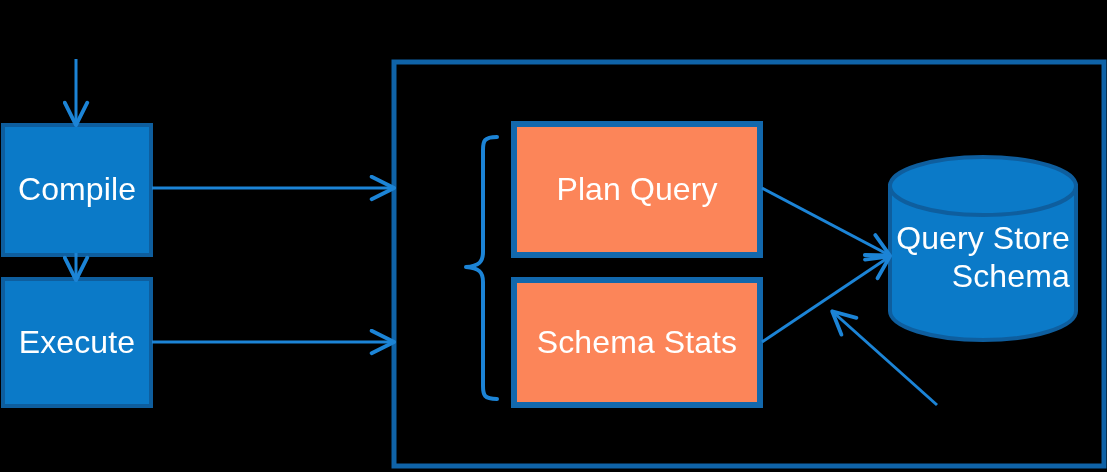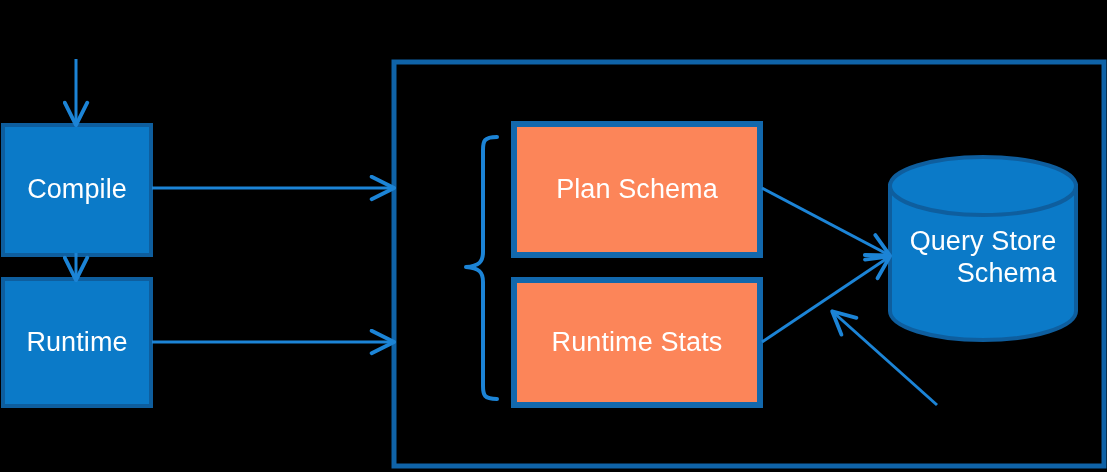--- a/index.html
+++ b/index.html
@@ -31,21 +31,21 @@
     overflow: visible;
   }
   .node-label {
     position: absolute;
     display: flex;
     align-items: center;
     justify-content: center;
     text-align: center;
     color: #FFFFFF;
     font-family: "Liberation Sans", sans-serif;
-    font-size: 27px;
+    font-size: 32px;
     font-weight: 400;
     line-height: 1.18;
     letter-spacing: 0.1px;
     pointer-events: none;
     white-space: pre-line;
   }
 </style>
 </head>
 <body>
 
@@ -97,22 +97,22 @@
     <line x1="762" y1="188" x2="889" y2="255" stroke="#1C84D6" stroke-width="3" marker-end="url(#arrowOpen)"></line>
 
     <line x1="762" y1="342" x2="889" y2="257" stroke="#1C84D6" stroke-width="3" marker-end="url(#arrowOpen)"></line>
 
     <line x1="937" y1="405" x2="833" y2="312" stroke="#1C84D6" stroke-width="3" marker-end="url(#arrowOpen)"></line>
 
   </svg>
 
   <div class="node-label" style="left:3px; top:125px; width:148px; height:130px;">Compile</div>
 
-  <div class="node-label" style="left:3px; top:279px; width:148px; height:127px;">Runtime</div>
+  <div class="node-label" style="left:3px; top:279px; width:148px; height:127px;">Execute</div>
 
-  <div class="node-label" style="left:514px; top:124px; width:246px; height:131px;">Plan Schema</div>
+  <div class="node-label" style="left:514px; top:124px; width:246px; height:131px;">Plan Query</div>
 
-  <div class="node-label" style="left:514px; top:280px; width:246px; height:125px;">Runtime Stats</div>
+  <div class="node-label" style="left:514px; top:280px; width:246px; height:125px;">Schema Stats</div>
 
   <div class="node-label" style="left:890px; top:205px; width:186px; height:105px;text-align:right;">Query Store
 Schema</div>
 
 </div>
 
 </body></html>

